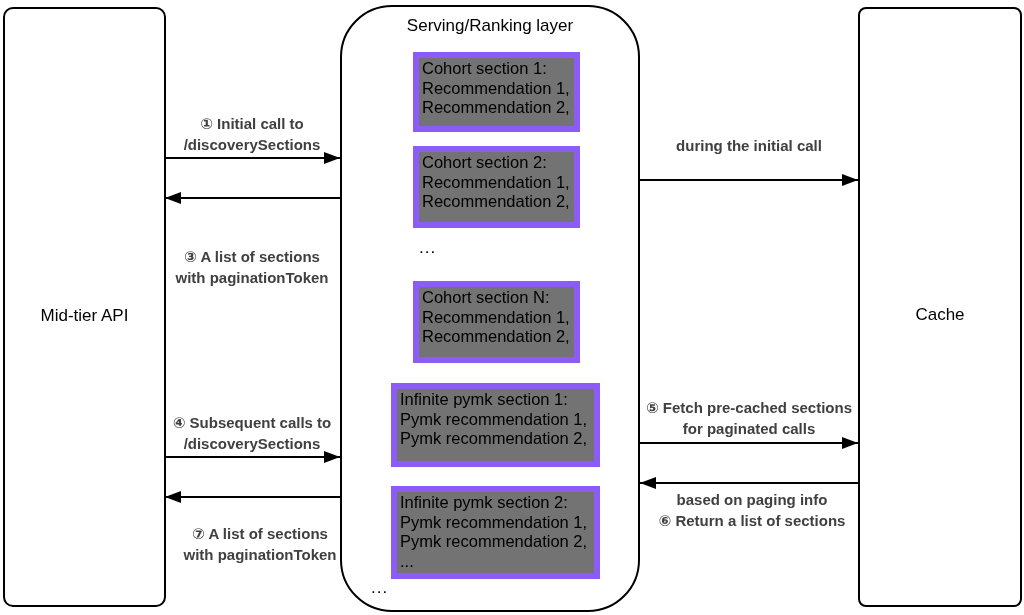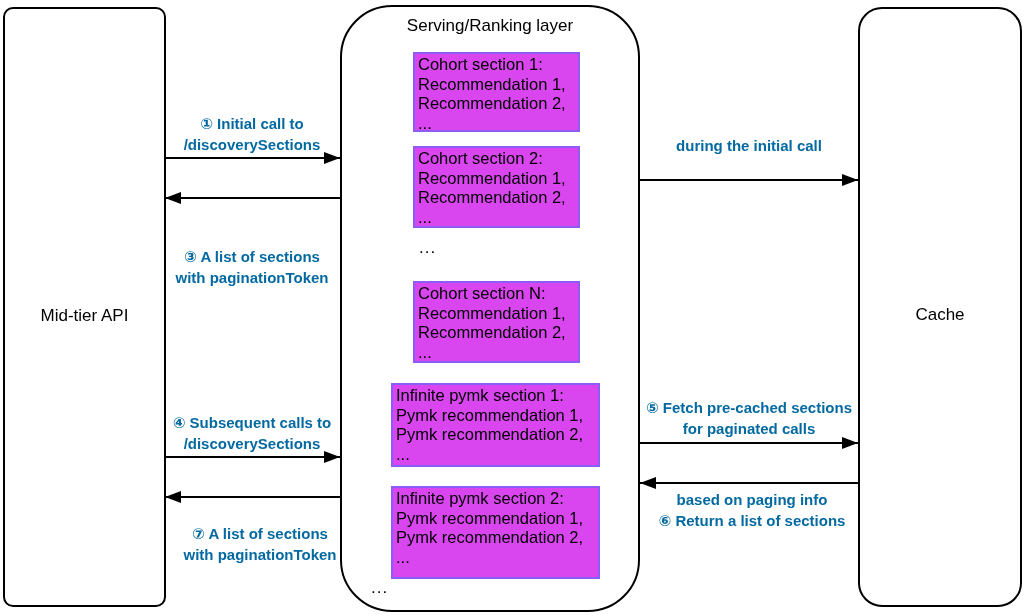--- a/index.html
+++ b/index.html
@@ -27,39 +27,39 @@
     position: absolute;
     left: 0;
     width: 100%;
     text-align: center;
     font-size: 17px;
     color: #000000;
     white-space: nowrap;
   }
   #node-midtier  { left: 3px;   top: 7px; width: 163px; height: 600px; border-radius: 10px; }
   #node-serving  { left: 340px; top: 5px; width: 300px; height: 607px; border-radius: 52px; }
-  #node-cache    { left: 858px; top: 7px; width: 164px; height: 600px; border-radius: 24px; }
+  #node-cache    { left: 858px; top: 7px; width: 164px; height: 600px; border-radius: 8px; }
 
   #node-midtier .node-label { top: 297px; }
   #node-cache   .node-label { top: 296px; }
   .serving-title {
     position: absolute;
     top: 9px;
     left: 0;
     width: 100%;
     text-align: center;
     font-size: 17px;
     white-space: nowrap;
   }
 
   
   .section-box {
     position: absolute;
-    background: #d946ef;
-    border: 2px solid #8b5cf6;
+    background: #737373;
+    border: 6px solid #8b5cf6;
     box-sizing: border-box;
     font-size: 16.5px;
     line-height: 19.5px;
     padding: 1px 3px;
     white-space: nowrap;
     overflow: hidden;
   }
   .section-line { display: block; }
 
   .ellipsis {
@@ -87,21 +87,21 @@
     border-top: 6px solid transparent;
     border-bottom: 6px solid transparent;
     border-right: 16px solid #000000;
   }
   .arrow-label {
     position: absolute;
     text-align: center;
     font-weight: bold;
     font-size: 15px;
     line-height: 21px;
-    color: #0369a1;
+    color: #404040;
     white-space: nowrap;
   }
   .arrow-label span { display: block; }
 </style>
 </head>
 <body>
 
 <div class="canvas">
 
   <div class="node" id="node-midtier">

